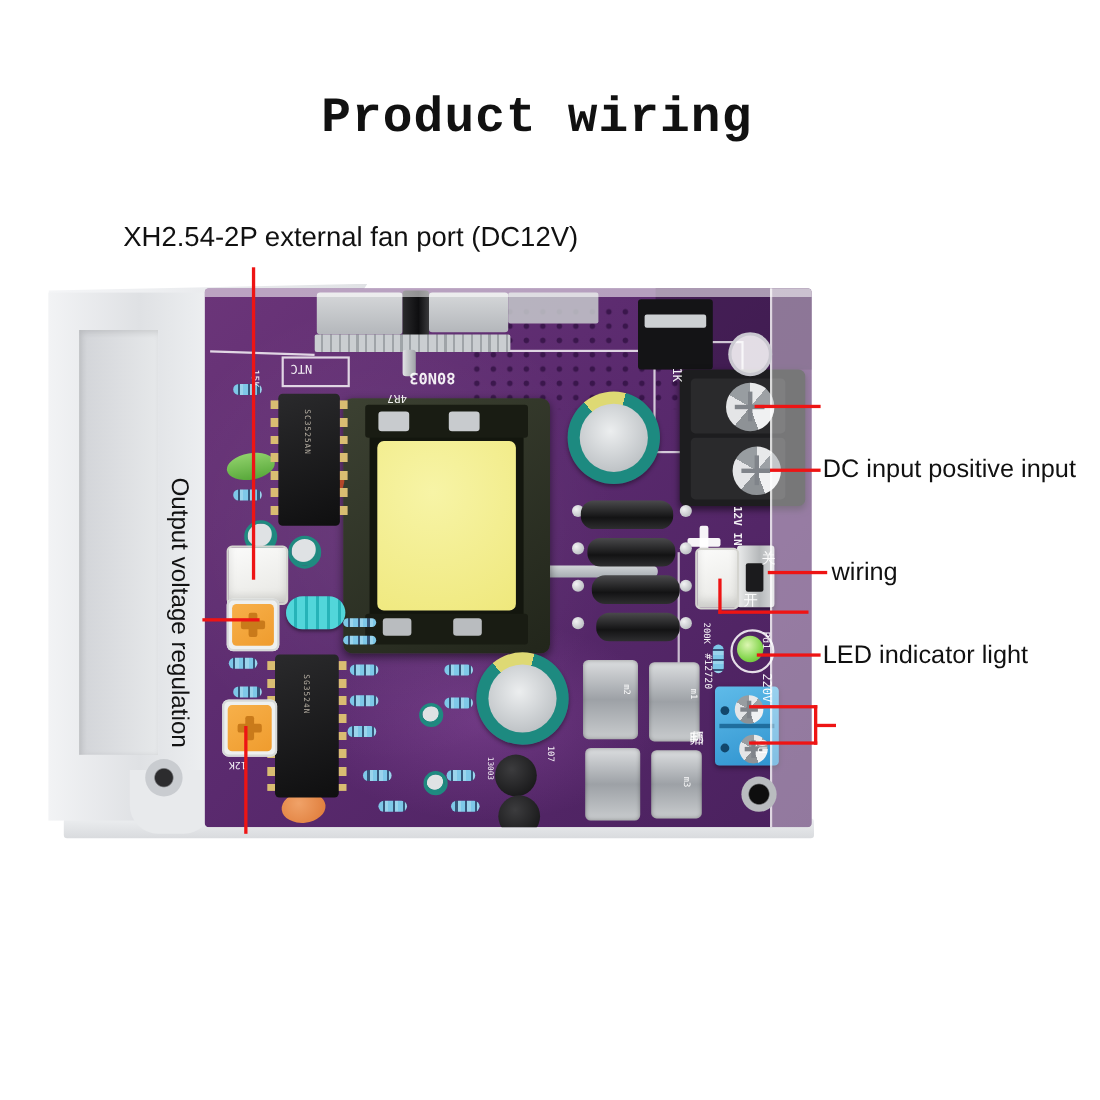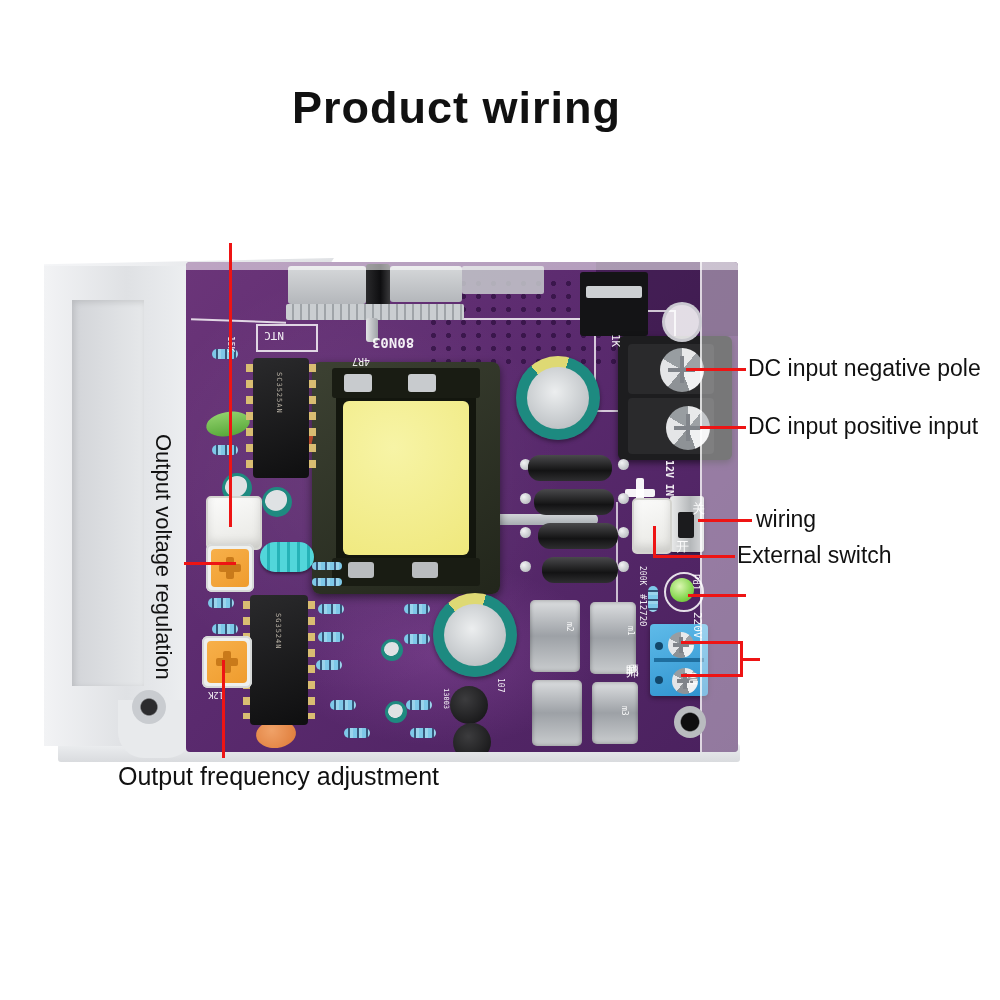--- a/index.html
+++ b/index.html
@@ -41,31 +41,30 @@
   .capbig>div{position:absolute;inset:11px;border-radius:50%;
        background:radial-gradient(circle at 45% 40%,#eceeef,#c4c8cb 65%,#aeb2b5);}
   .diode{position:absolute;height:26px;border-radius:12px;z-index:19;
        background:linear-gradient(180deg,#4a4a4c,#131314 60%,#2e2e30);}
 </style>
 </head>
 <body>
 
 <div id="scene">
 
-  <div class="lbl" style="left:292px;top:82px;font-size:45px;font-weight:600;letter-spacing:1px;">Product wiring</div>
-
+  <div class="lbl" style="left:292px;top:82px;font-size:45px;font-weight:600;letter-spacing:1px;font-family:Liberation Mono, monospace;">Product wiring</div>
+
+  <div class="lbl" style="left:112px;top:202px;font-size:25px;">XH2.54-2P external fan port (DC12V)</div>
 
   <div class="lbl" style="left:150px;top:434px;font-size:22px;writing-mode:vertical-rl;height:280px;z-index:70;">Output voltage regulation</div>
 
-  <div class="lbl" style="left:118px;top:762px;font-size:25px;">Output frequency adjustment</div>
-
-  <div class="lbl" style="left:748px;top:355px;font-size:23px;">DC input negative pole</div>
+
   <div class="lbl" style="left:748px;top:413px;font-size:23px;">DC input positive input</div>
   <div class="lbl" style="left:756px;top:506px;font-size:23px;">wiring</div>
-  <div class="lbl" style="left:737px;top:542px;font-size:23px;">External switch</div>
+  <div class="lbl" style="left:748px;top:582px;font-size:23px;">LED indicator light</div>
 
   <div class="red" style="left:229px;top:243px;width:3px;height:284px;"></div>
   <div class="red" style="left:184px;top:562px;width:52px;height:3px;"></div>
   <div class="red" style="left:222px;top:660px;width:3px;height:98px;"></div>
   <div class="red" style="left:686px;top:368px;width:60px;height:3px;"></div>
   <div class="red" style="left:700px;top:426px;width:46px;height:3px;"></div>
   <div class="red" style="left:698px;top:519px;width:54px;height:3px;"></div>
   <div class="red" style="left:653px;top:526px;width:3px;height:32px;"></div>
   <div class="red" style="left:653px;top:555px;width:82px;height:3px;"></div>
   <div class="red" style="left:688px;top:594px;width:58px;height:3px;"></div>

